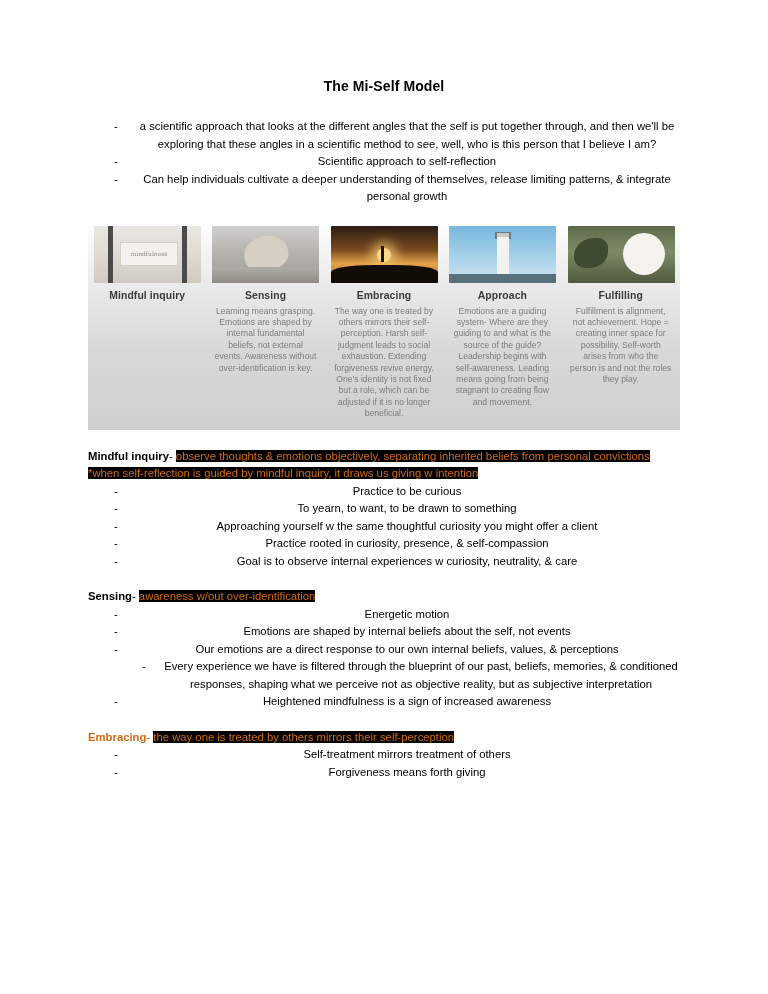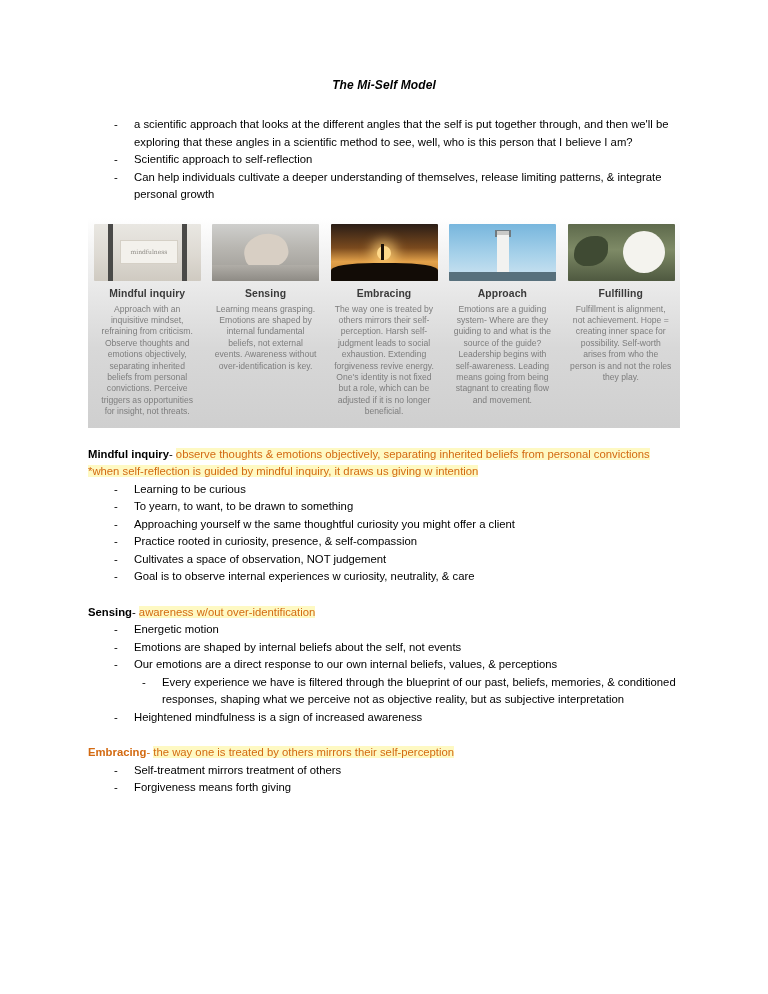--- a/index.html
+++ b/index.html
@@ -17,30 +17,30 @@
   .page {
     position: relative;
     width: 768px;
     height: 994px;
     background: #ffffff;
     box-sizing: border-box;
     padding: 78px 88px 0 88px;
   }
   .doc-title {
     text-align: center;
-    font-size: 12px;
+    font-size: 14px;
     font-weight: bold;
     margin: 0 0 24px 0;
     letter-spacing: 0.1px;
-    font-style: italic;
   }
   ul.bullets {
     list-style: none;
     margin: 0;
     padding: 0;
+    text-align: center;
   }
   ul.bullets > li {
     position: relative;
     padding-left: 46px;
     font-size: 11.3px;
     line-height: 17.5px;
     margin-bottom: 0px;
   }
   ul.bullets > li::before {
     content: "-";
@@ -165,21 +165,21 @@
   .sec-head {
     font-size: 11.3px;
     line-height: 17.5px;
     font-weight: bold;
   }
   .sec-head .normal {
     font-weight: normal;
   }
   .hl-orange {
     color: #d36a12;
-    background: #fef9c3;
+    background: #000000;
     font-weight: normal;
   }
   .sec-head.embracing-head {
     color: #d36a12;
   }
 </style>
 </head>
 <body>
 
 <div class="page">
@@ -192,21 +192,20 @@
     <li>Can help individuals cultivate a deeper understanding of themselves, release limiting patterns, &amp; integrate personal growth</li>
   </ul>
 
   <div class="cards">
 
     <div class="card">
       <div class="thumb th1">
           <div class="sign">mindfulness</div>
         </div>
       <div class="card-title">Mindful inquiry</div>
-      <div class="card-body">Approach with an inquisitive mindset, refraining from criticism. Observe thoughts and emotions objectively, separating inherited beliefs from personal convictions. Perceive triggers as opportunities for insight, not threats.</div>
     </div>
 
     <div class="card">
       <div class="thumb th2">
           <div class="hand"></div>
           <div class="wave"></div>
         </div>
       <div class="card-title">Sensing</div>
       <div class="card-body">Learning means grasping. Emotions are shaped by internal fundamental beliefs, not external events. Awareness without over-identification is key.</div>
     </div>
@@ -238,25 +237,24 @@
         </div>
       <div class="card-title">Fulfilling</div>
       <div class="card-body">Fulfillment is alignment, not achievement. Hope = creating inner space for possibility. Self-worth arises from who the person is and not the roles they play.</div>
     </div>
 
   </div>
 
   <div class="section">
     <div class="sec-head"><span>Mindful inquiry</span><span class="normal">-</span> <span class="hl-orange">observe thoughts &amp; emotions objectively, separating inherited beliefs from personal convictions</span> <span class="hl-orange">*when self-reflection is guided by mindful inquiry, it draws us giving w intention</span></div>
     <ul class="bullets">
-      <li>Learning to be curious</li>
+      <li>Practice to be curious</li>
       <li>To yearn, to want, to be drawn to something</li>
       <li>Approaching yourself w the same thoughtful curiosity you might offer a client</li>
       <li>Practice rooted in curiosity, presence, &amp; self-compassion</li>
-      <li>Cultivates a space of observation, NOT judgement</li>
       <li>Goal is to observe internal experiences w curiosity, neutrality, &amp; care</li>
     </ul>
   </div>
 
   <div class="section">
     <div class="sec-head"><span>Sensing</span><span class="normal">-</span> <span class="hl-orange">awareness w/out over-identification</span></div>
     <ul class="bullets">
       <li>Energetic motion</li>
       <li>Emotions are shaped by internal beliefs about the self, not events</li>
       <li>Our emotions are a direct response to our own internal beliefs, values, &amp; perceptions</li>

